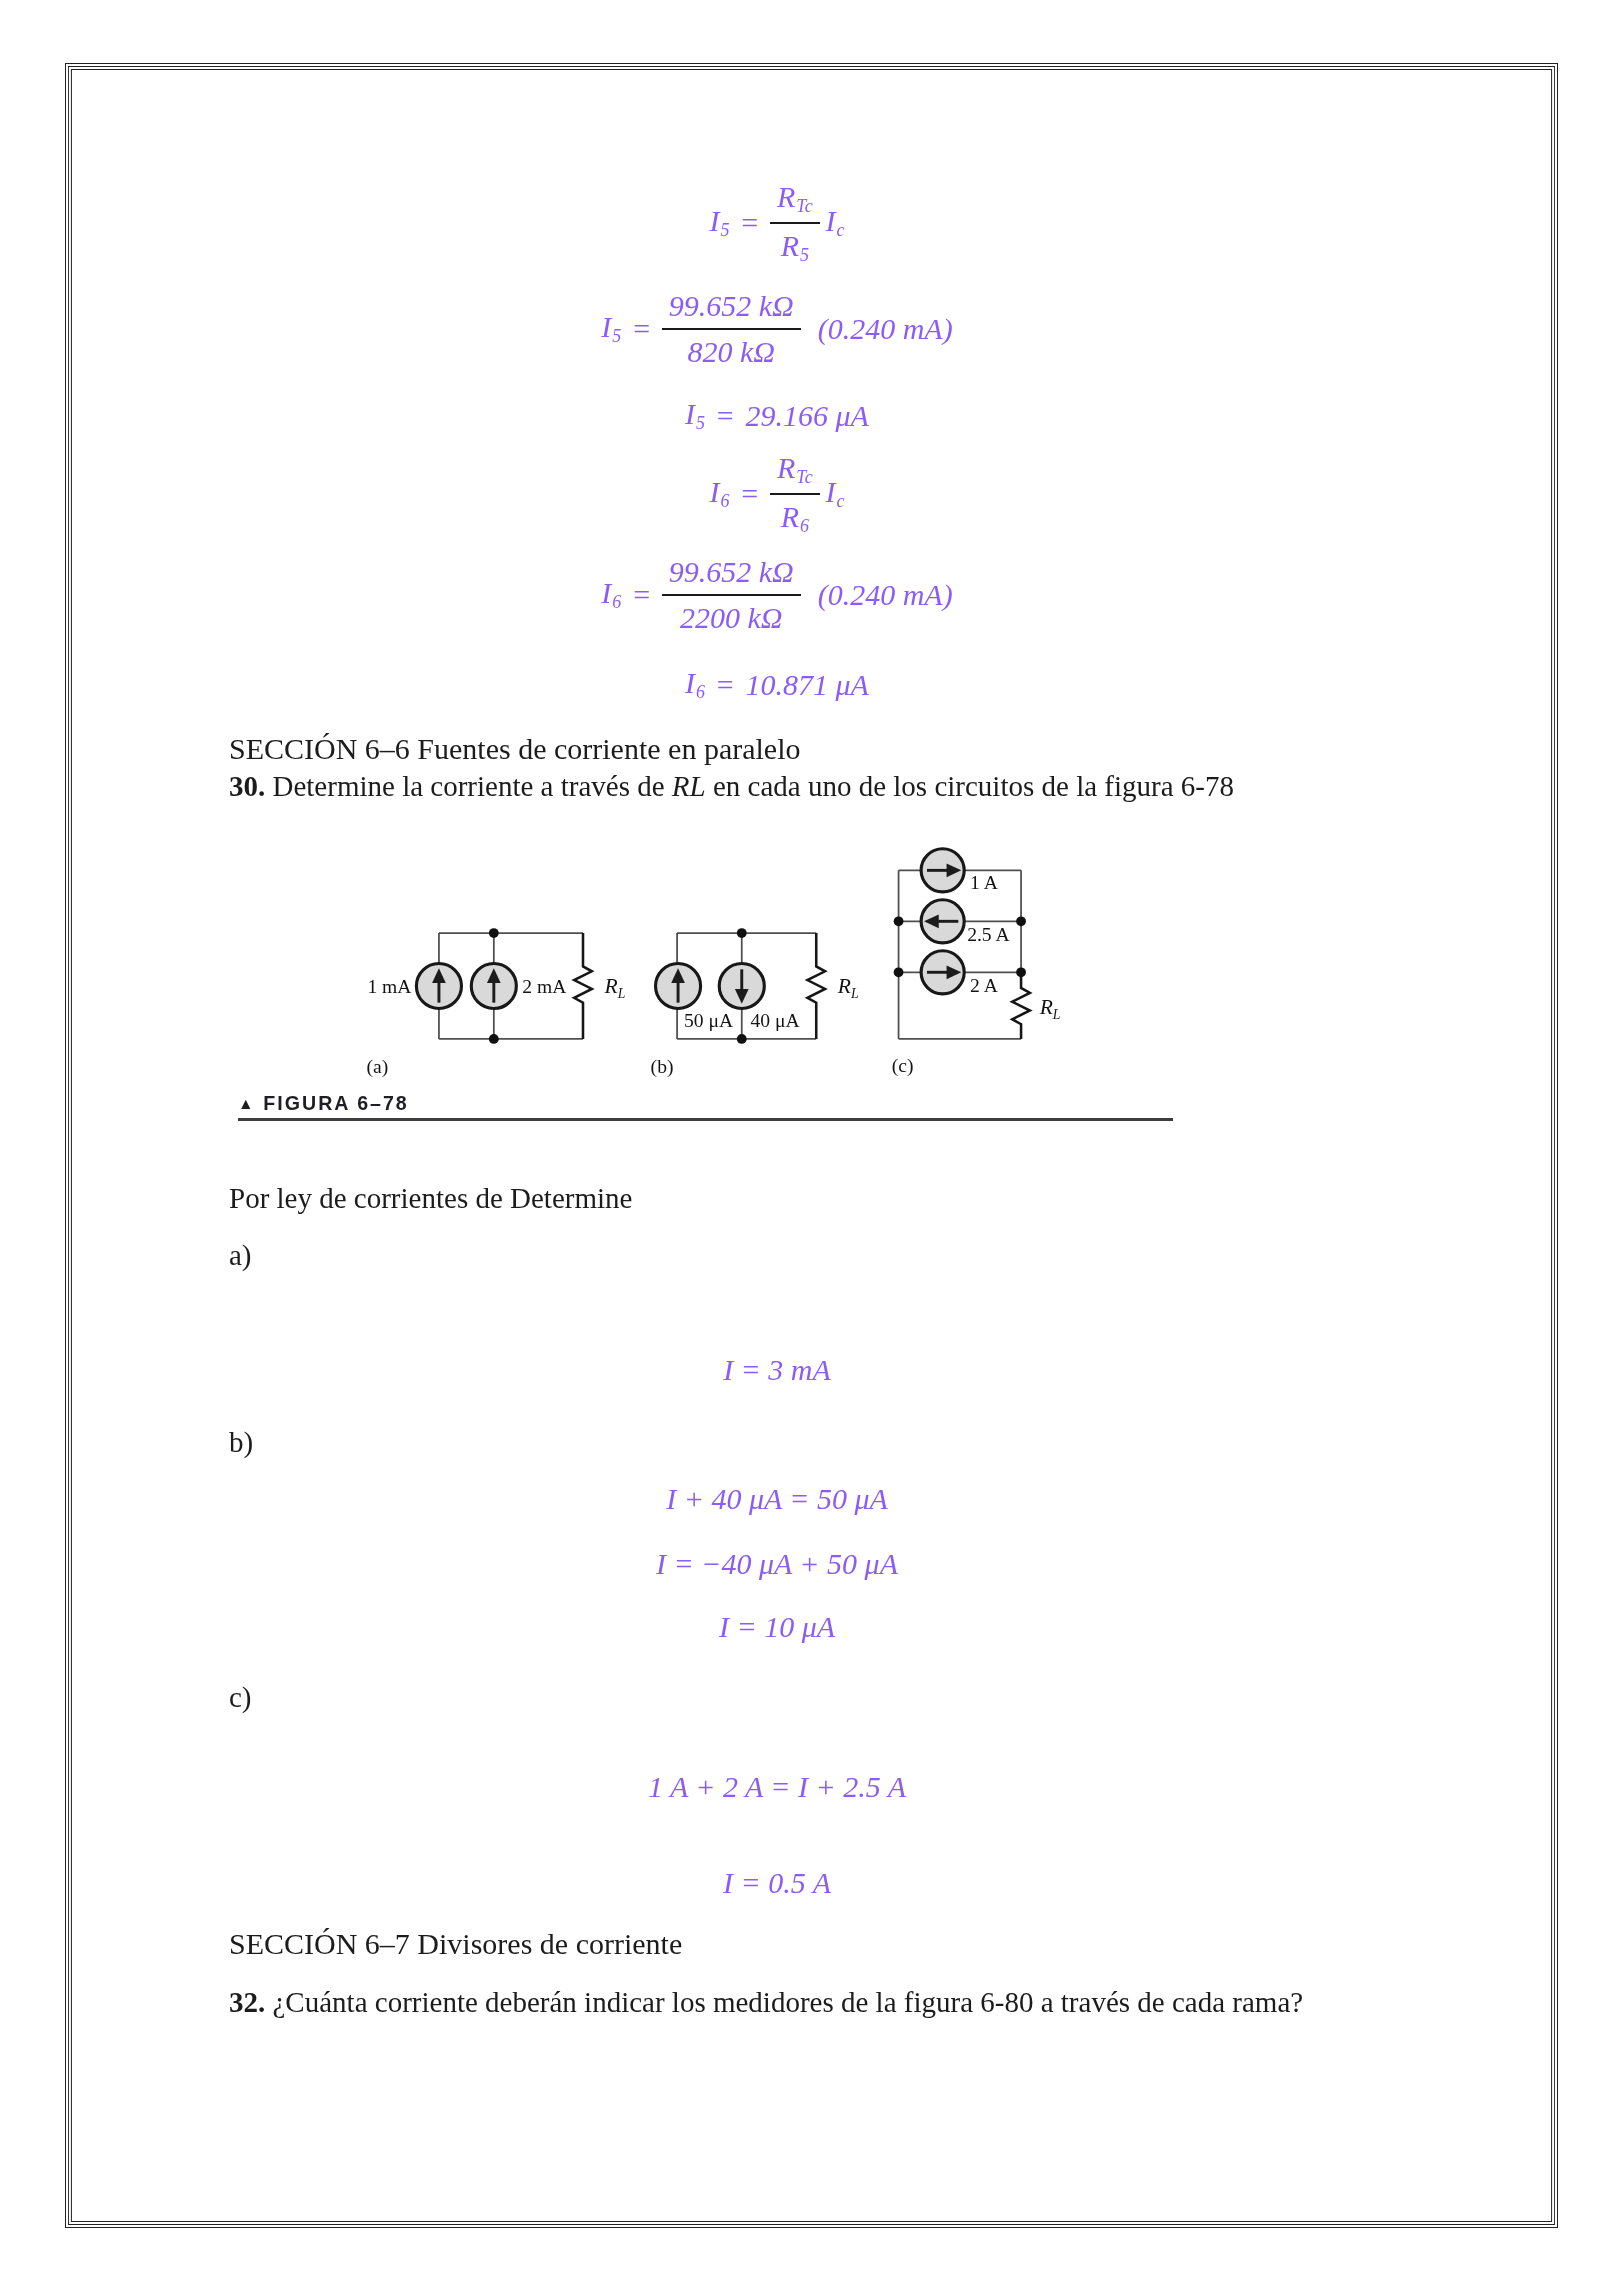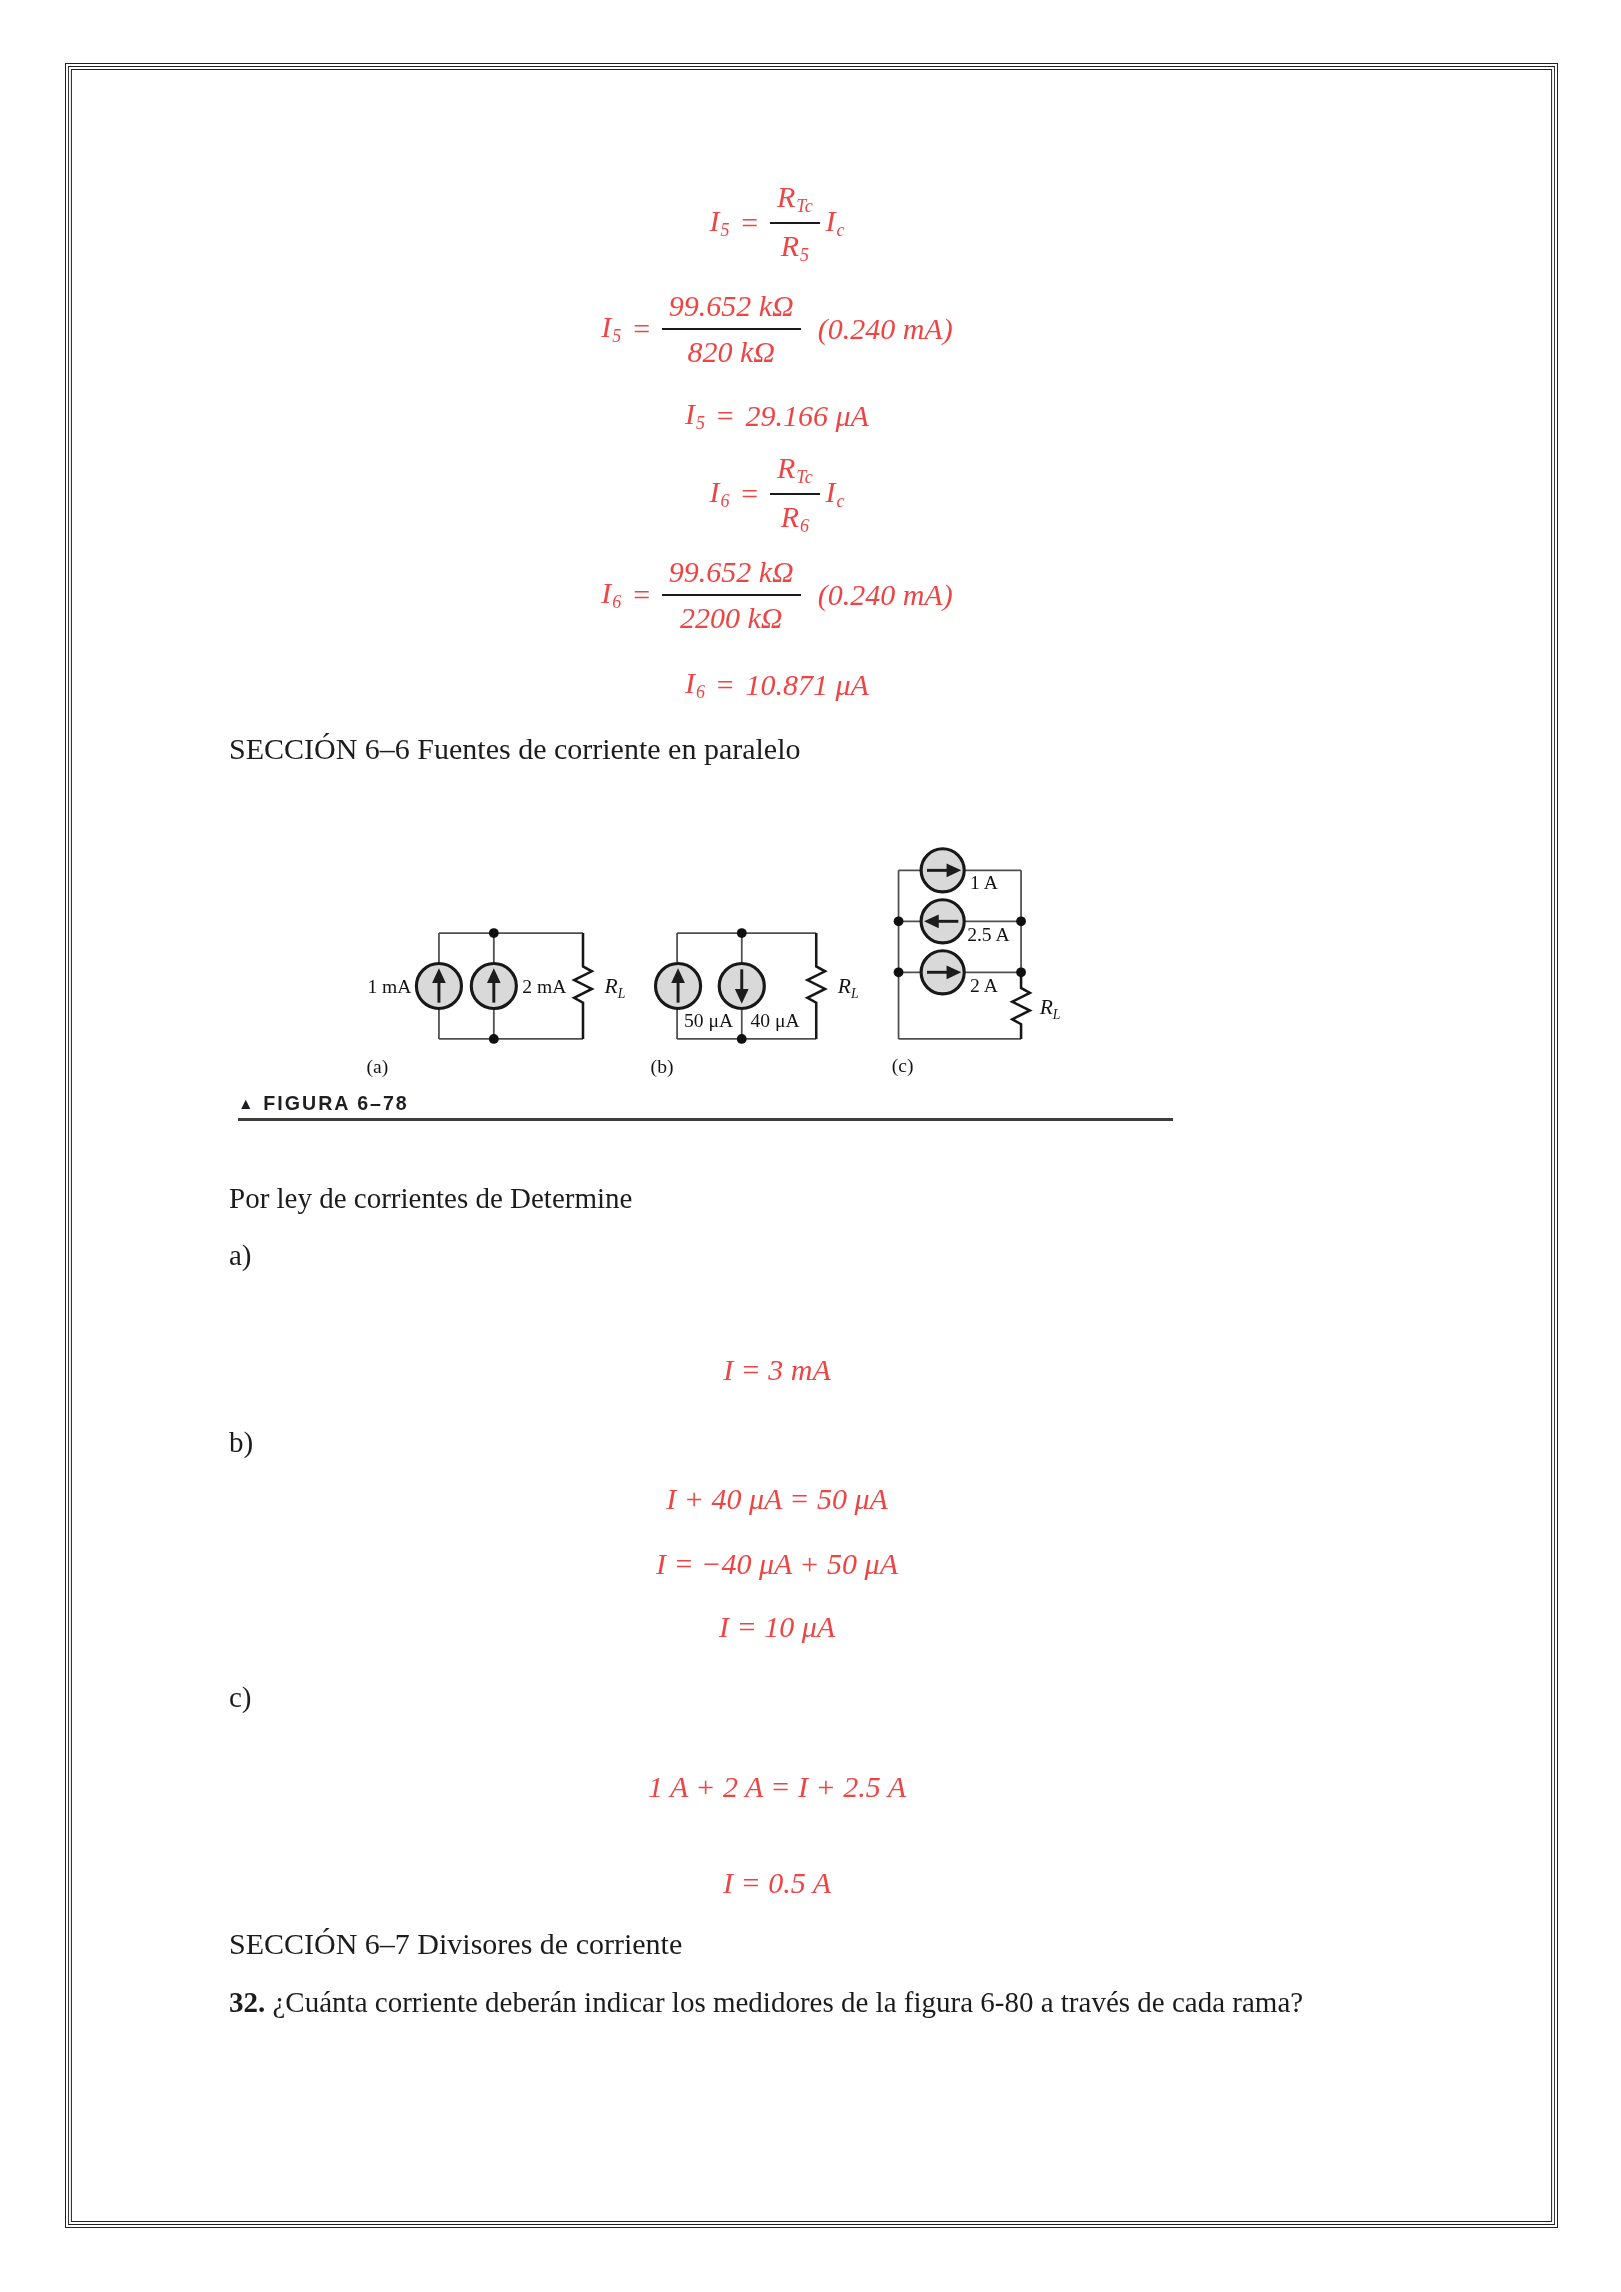--- a/index.html
+++ b/index.html
@@ -4,21 +4,21 @@
 <style>
   html,body{margin:0;padding:0;background:#ffffff;}
   .pg{position:relative;width:1621px;height:2293px;background:#ffffff;overflow:hidden;
       font-family:"Liberation Serif",serif;color:#1c1c1c;}
   .frame{position:absolute;left:65px;top:63px;width:1491px;height:2163px;
       border:1px solid #222;
       box-shadow: inset 0 0 0 2px #fff, inset 0 0 0 2.9px #222, inset 0 0 0 4.9px #fff, inset 0 0 0 5.9px #222;}
   .para{position:absolute;left:229px;font-size:29px;line-height:39px;}
   .hdg{font-weight:normal;font-size:30px;}
   .eqrow{position:absolute;left:0;width:1554px;display:flex;justify-content:center;align-items:center;
-      font-size:30px;font-style:italic;color:#ef4444;}
+      font-size:30px;font-style:italic;color:#8b5cf6;}
   .grp{display:inline-block;white-space:nowrap;}
   .sb{font-size:0.6em;vertical-align:-0.28em;margin-left:1px;}
   .eqsign{margin:0 11.8px;font-style:normal;}
   .frac{display:inline-flex;flex-direction:column;align-items:center;text-align:center;}
   .frac .num{border-bottom:2.5px solid #1a1a1a;padding:0 6.9px 4.9px 6.9px;}
   .frac .den{padding:4.9px 6.9px 0 6.9px;}
   .factor{margin-left:17px;white-space:nowrap;}
   .figsvg{position:absolute;left:323px;top:839px;width:765px;height:245px;}
   .wire{stroke:#4f4f4f;stroke-width:1.8;fill:none;}
   .src{stroke:#181818;stroke-width:3.2;}
@@ -90,20 +90,23 @@
     <span class="factor">(0.240 mA)</span>
   </div>
 
   <div class="eqrow" style="top:666px">
     <span class="grp"><span>I</span><span class="sb">6</span></span>
     <span class="eqsign">=</span>
     <span class="grp">10.871 μA</span>
   </div>
 
   <div class="para hdg" style="top:729px">SECCIÓN 6–6 Fuentes de corriente en paralelo</div>
+  <div class="para" style="top:767px;width:1166px">
+    <b>30.</b><span> Determine la corriente a través de </span><i>RL</i><span> en cada uno de los circuitos de la figura 6-78</span>
+  </div>
 
   <svg class="figsvg" viewBox="330 856 780 250">
 
     <g>
       <polyline class="wire" points="448,952 595,952"></polyline>
       <polyline class="wire" points="448,1060 595,1060"></polyline>
       <polyline class="wire" points="448,952 448,1060"></polyline>
       <polyline class="wire" points="504,952 504,1060"></polyline>
       <path class="res" d="M595,952 V986 l9,5 l-18,9 l18,9 l-18,9 l9,5 V1060"></path>
       <circle class="src" cx="448" cy="1006" r="23" fill="#d9d9d9"></circle>

